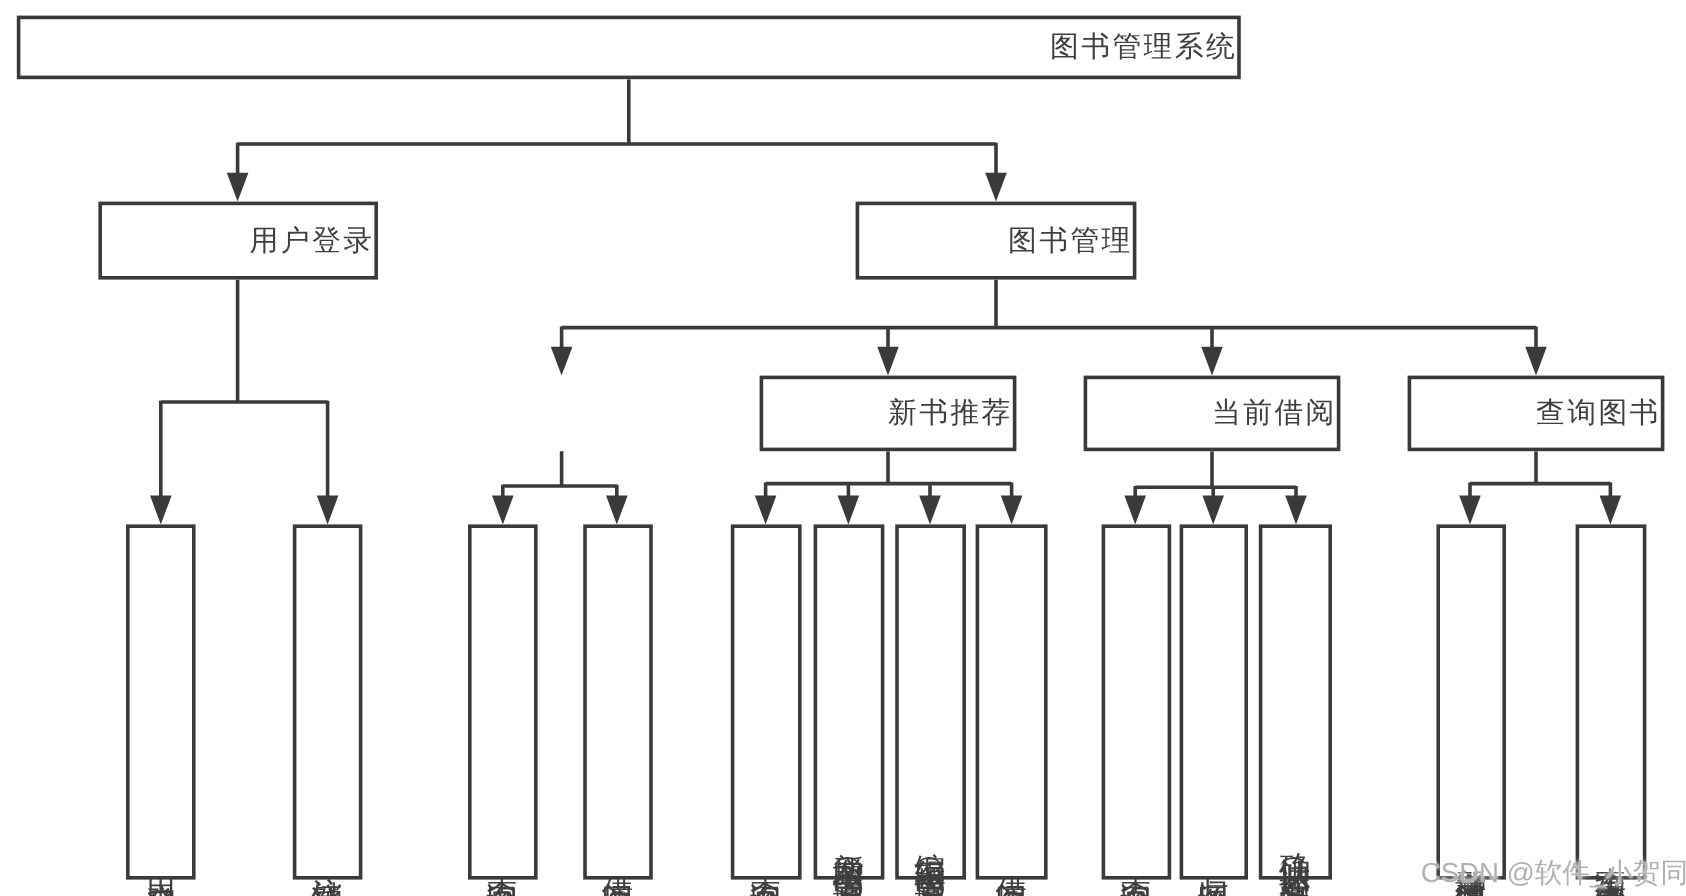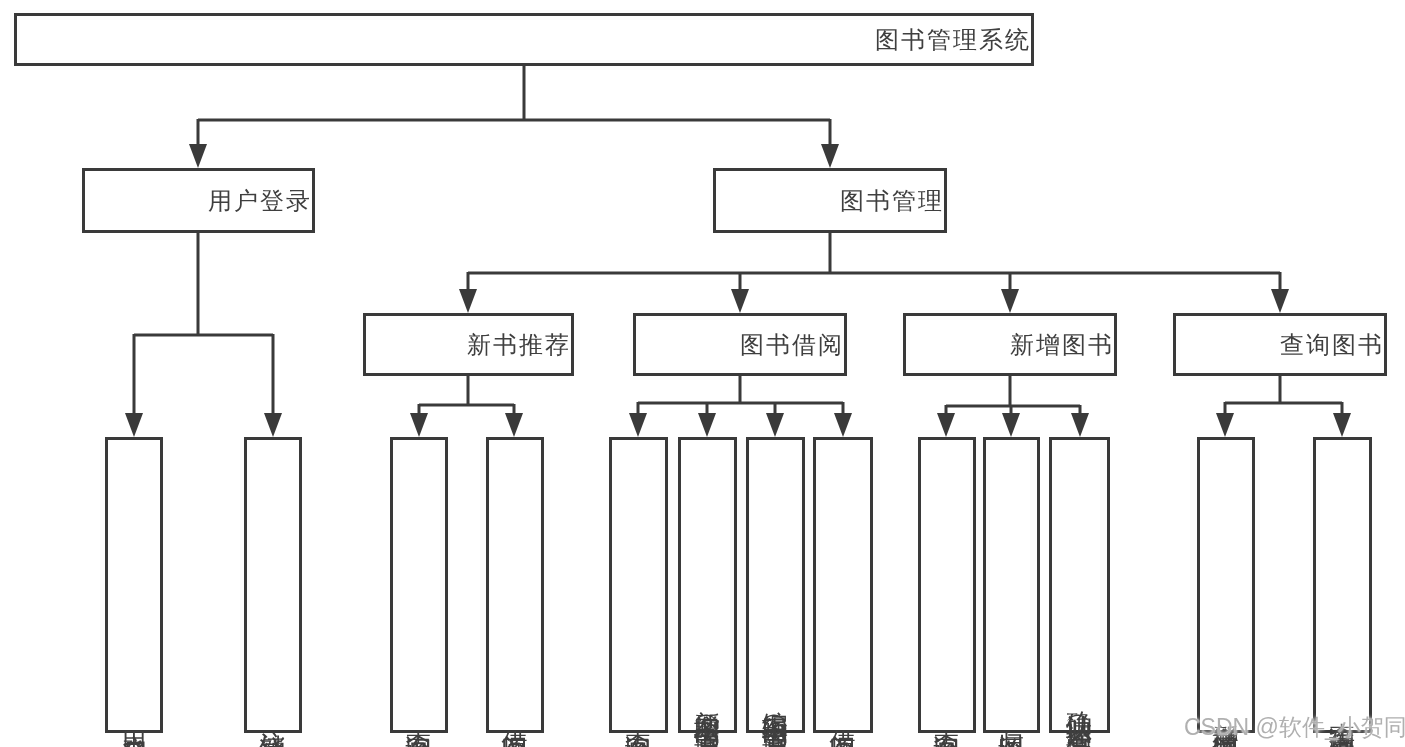--- a/index.html
+++ b/index.html
@@ -111,28 +111,25 @@
     <span>图书管理系统</span>
   </div>
 
   <div class="node lvl2-login">
     <span>用户登录</span>
   </div>
   <div class="node lvl2-mgmt">
     <span>图书管理</span>
   </div>
 
-  <div class="node lvl3" style="left:363px;width:211px;">
+  <div class="node lvl3" style="left:633px;width:214px;">
     <span>新书推荐</span>
   </div>
-  <div class="node lvl3" style="left:633px;width:214px;">
-    <span>图书借阅</span>
-  </div>
   <div class="node lvl3" style="left:903px;width:214px;">
-    <span>新增图书</span>
+    <span>当前借阅</span>
   </div>
   <div class="node lvl3" style="left:1173px;width:214px;">
     <span>查询图书</span>
   </div>
 
   <div class="node leaf" style="left:105px;width:58px;">
     <span>用户登录</span>
   </div>
   <div class="node leaf" style="left:244px;width:58px;">
     <span>注销登录</span>

